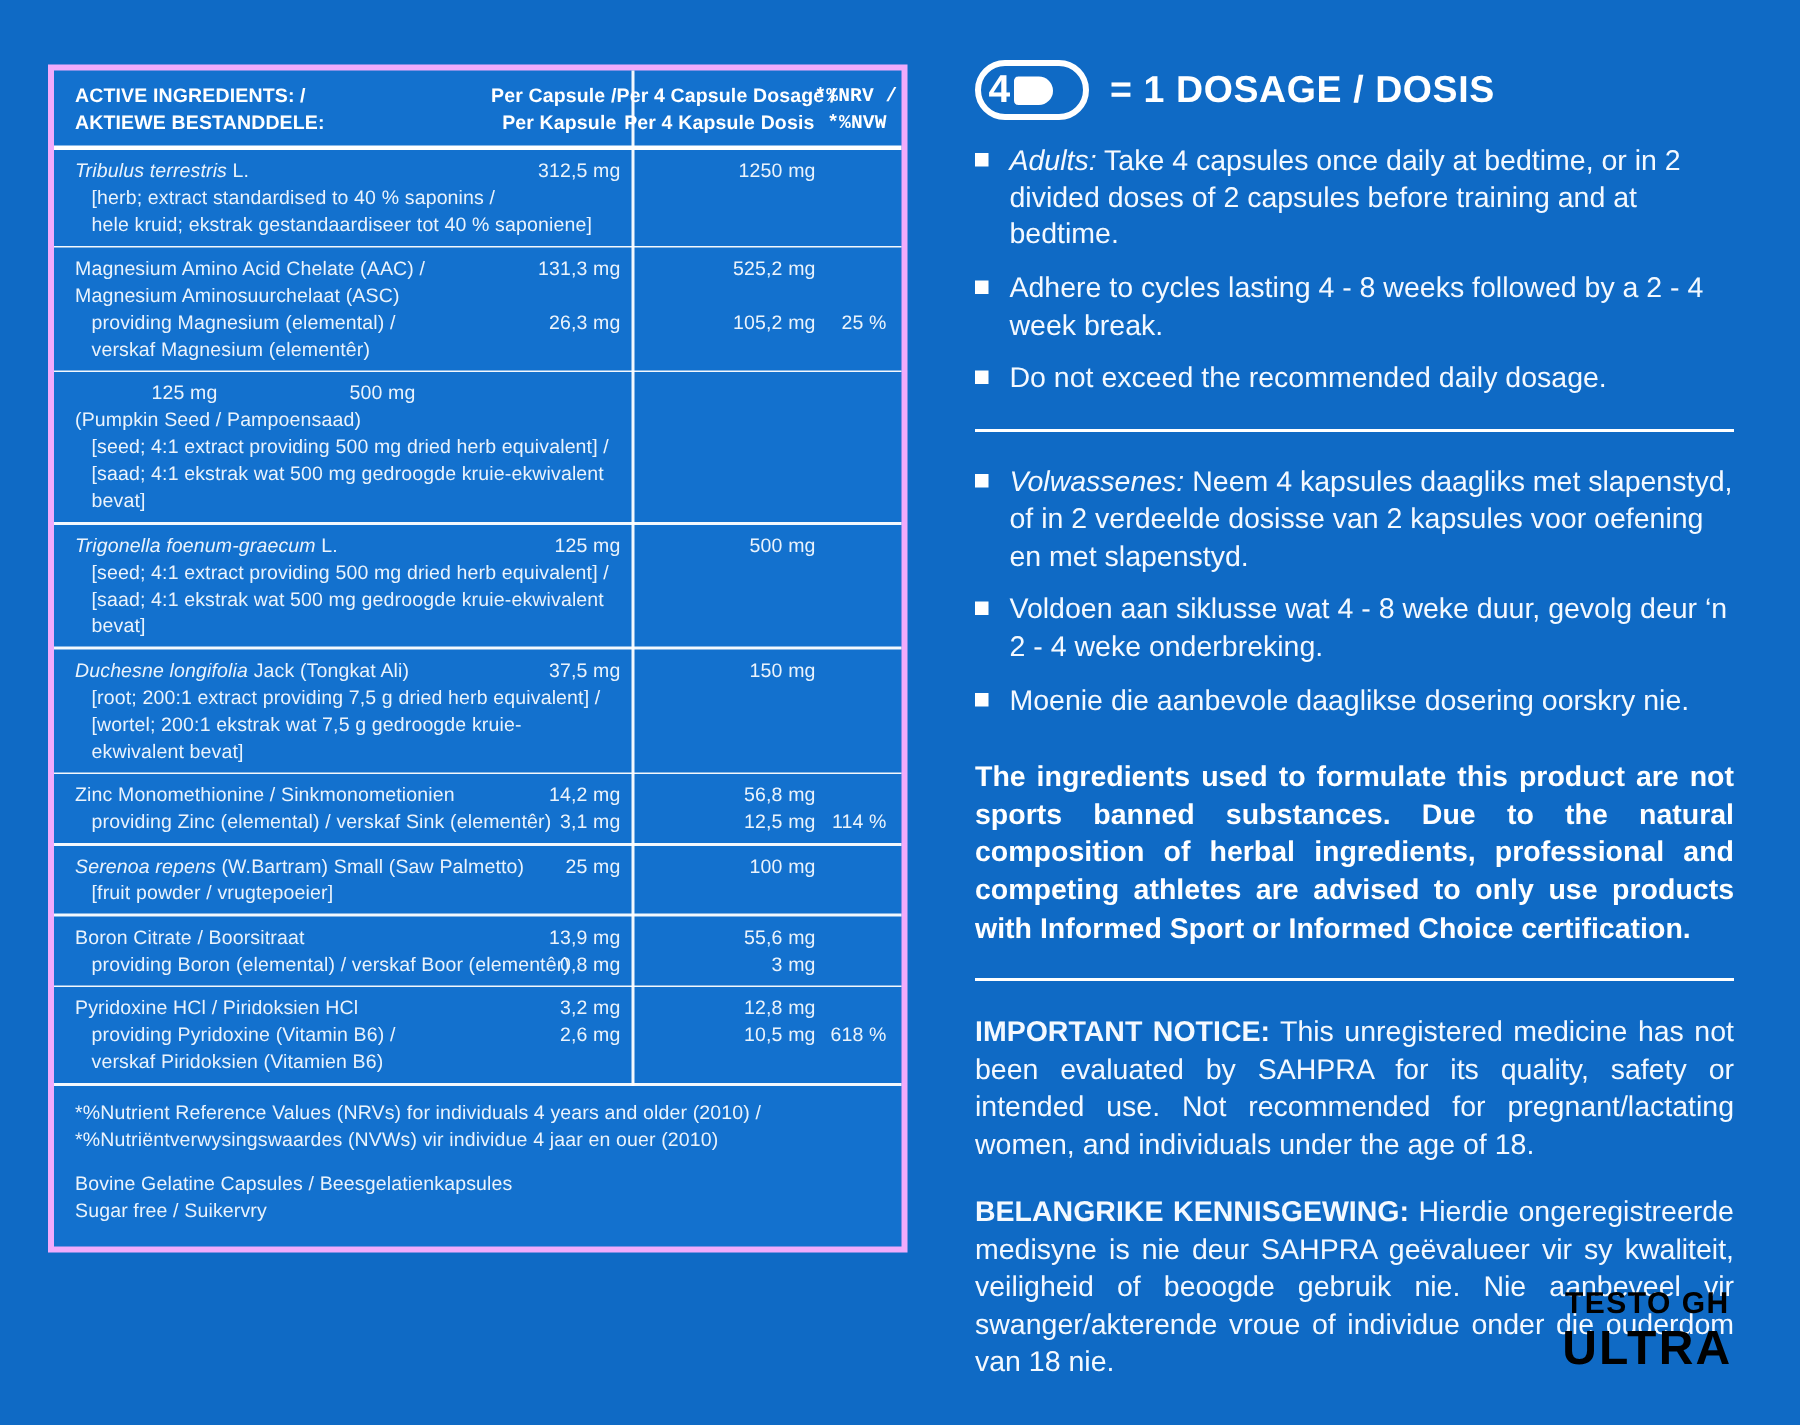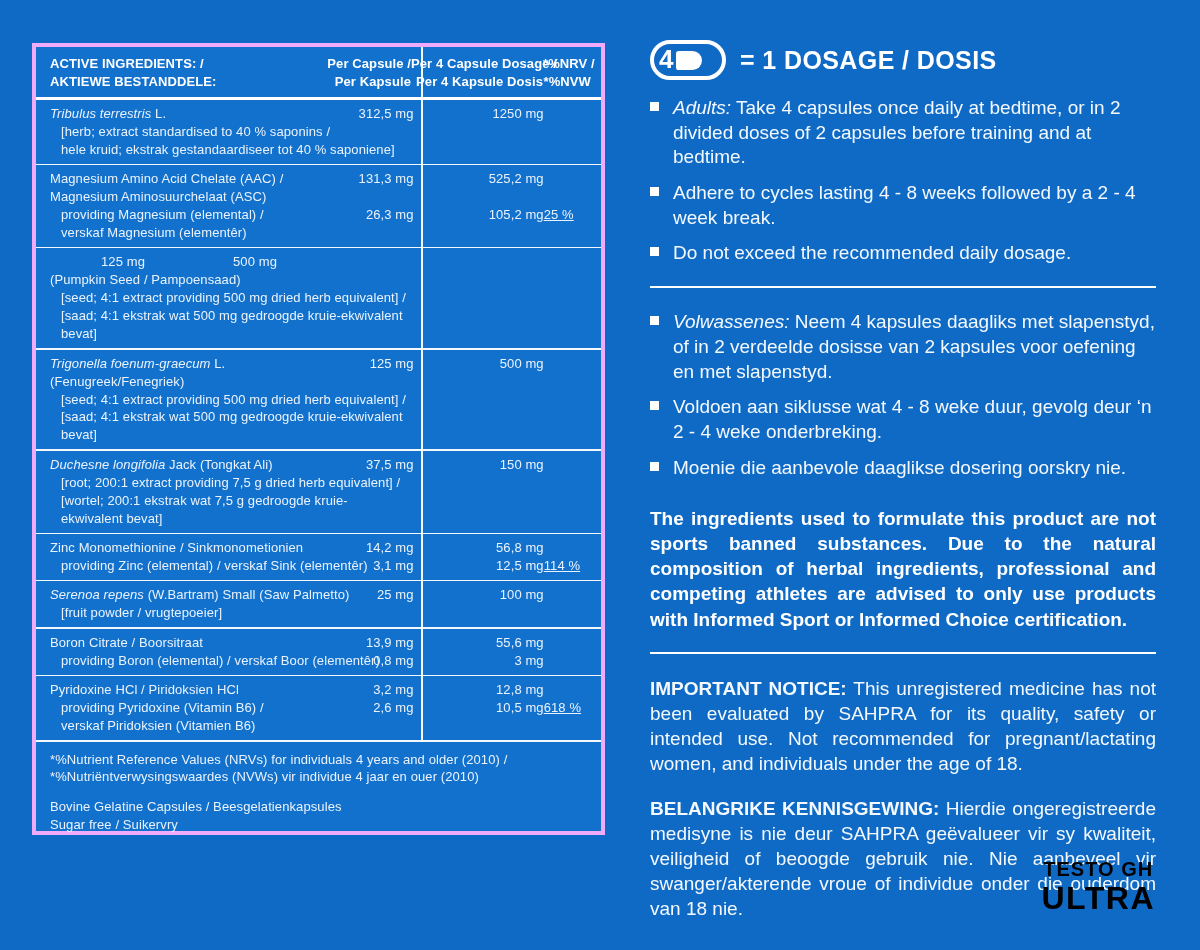--- a/index.html
+++ b/index.html
@@ -18,30 +18,30 @@
     border:4px solid #f0abfc;background:#1371ce;box-sizing:border-box;
     font-size:13px;line-height:1.38;color:#eaf3fc;letter-spacing:.1px;
   }
   .t-main{position:relative;}
   .v-div{position:absolute;top:0;bottom:0;left:385px;width:1.5px;background:rgba(255,255,255,.95);}
   .t-head{display:flex;align-items:flex-end;padding:8px 10px 6px 14px;font-weight:bold;color:#ffffff;}
   .t-head .nm{flex:0 0 270px;min-width:0;}
   .t-head .c2,.t-head .c3,.t-head .c4{text-align:right;white-space:nowrap;}
   .t-head .c2{width:95px;}
   .t-head .c3{width:132px;}
-  .t-head .c4{width:48px;}
+  .t-head .c4{width:48px;font-family:Liberation Mono, monospace;}
   .t-sep{height:1.5px;background:rgba(255,255,255,.95);}
   .t-sep.thick{height:3px;background:#ffffff;}
   .t-row{padding:5px 0;}
   .t-line{display:flex;padding:0 10px 0 14px;}
   .t-line .nm{flex:0 0 270px;min-width:0;white-space:nowrap;overflow:visible;}
   .t-line.ind .nm{padding-left:11px;flex-basis:259px;}
   .t-line .c2{width:95px;text-align:right;white-space:nowrap;}
   .t-line .c3{width:132px;text-align:right;white-space:nowrap;}
-  .t-line .c4{width:48px;text-align:left;white-space:nowrap;text-decoration:underline;}
+  .t-line .c4{width:48px;text-align:right;white-space:nowrap;}
   .t-line em{font-style:italic;}
   .t-foot{padding:9px 14px 0 14px;}
   .t-notes{margin-top:12px;}
 
   
   .right{position:absolute;left:650px;top:40px;width:506px;}
   .dose-head{display:flex;align-items:center;gap:14px;margin-bottom:16px;}
   .cap-icon{display:inline-flex;align-items:center;width:58px;height:32px;
     border:4px solid #ffffff;border-radius:20px;padding:0 5px;gap:3px;box-sizing:content-box;}
   .cap-num{font-weight:bold;font-size:26px;line-height:1;color:#ffffff;transform:translateY(-1px);}
@@ -169,21 +169,20 @@
           </div>
           <div class="t-sep"></div>
           <div class="t-row">
             <div class="t-line">
               <div class="nm"><em>Trigonella foenum-graecum</em> L.</div>
               <div class="c2">125 mg</div>
               <div class="c3">500 mg</div>
               <div class="c4"></div>
             </div>
             <div class="t-line">
-              <div class="nm">(Fenugreek/Fenegriek)</div>
               <div class="c2"></div>
               <div class="c3"></div>
               <div class="c4"></div>
             </div>
             <div class="t-line ind">
               <div class="nm">[seed; 4:1 extract providing 500 mg dried herb equivalent] /</div>
               <div class="c2"></div>
               <div class="c3"></div>
               <div class="c4"></div>
             </div>

